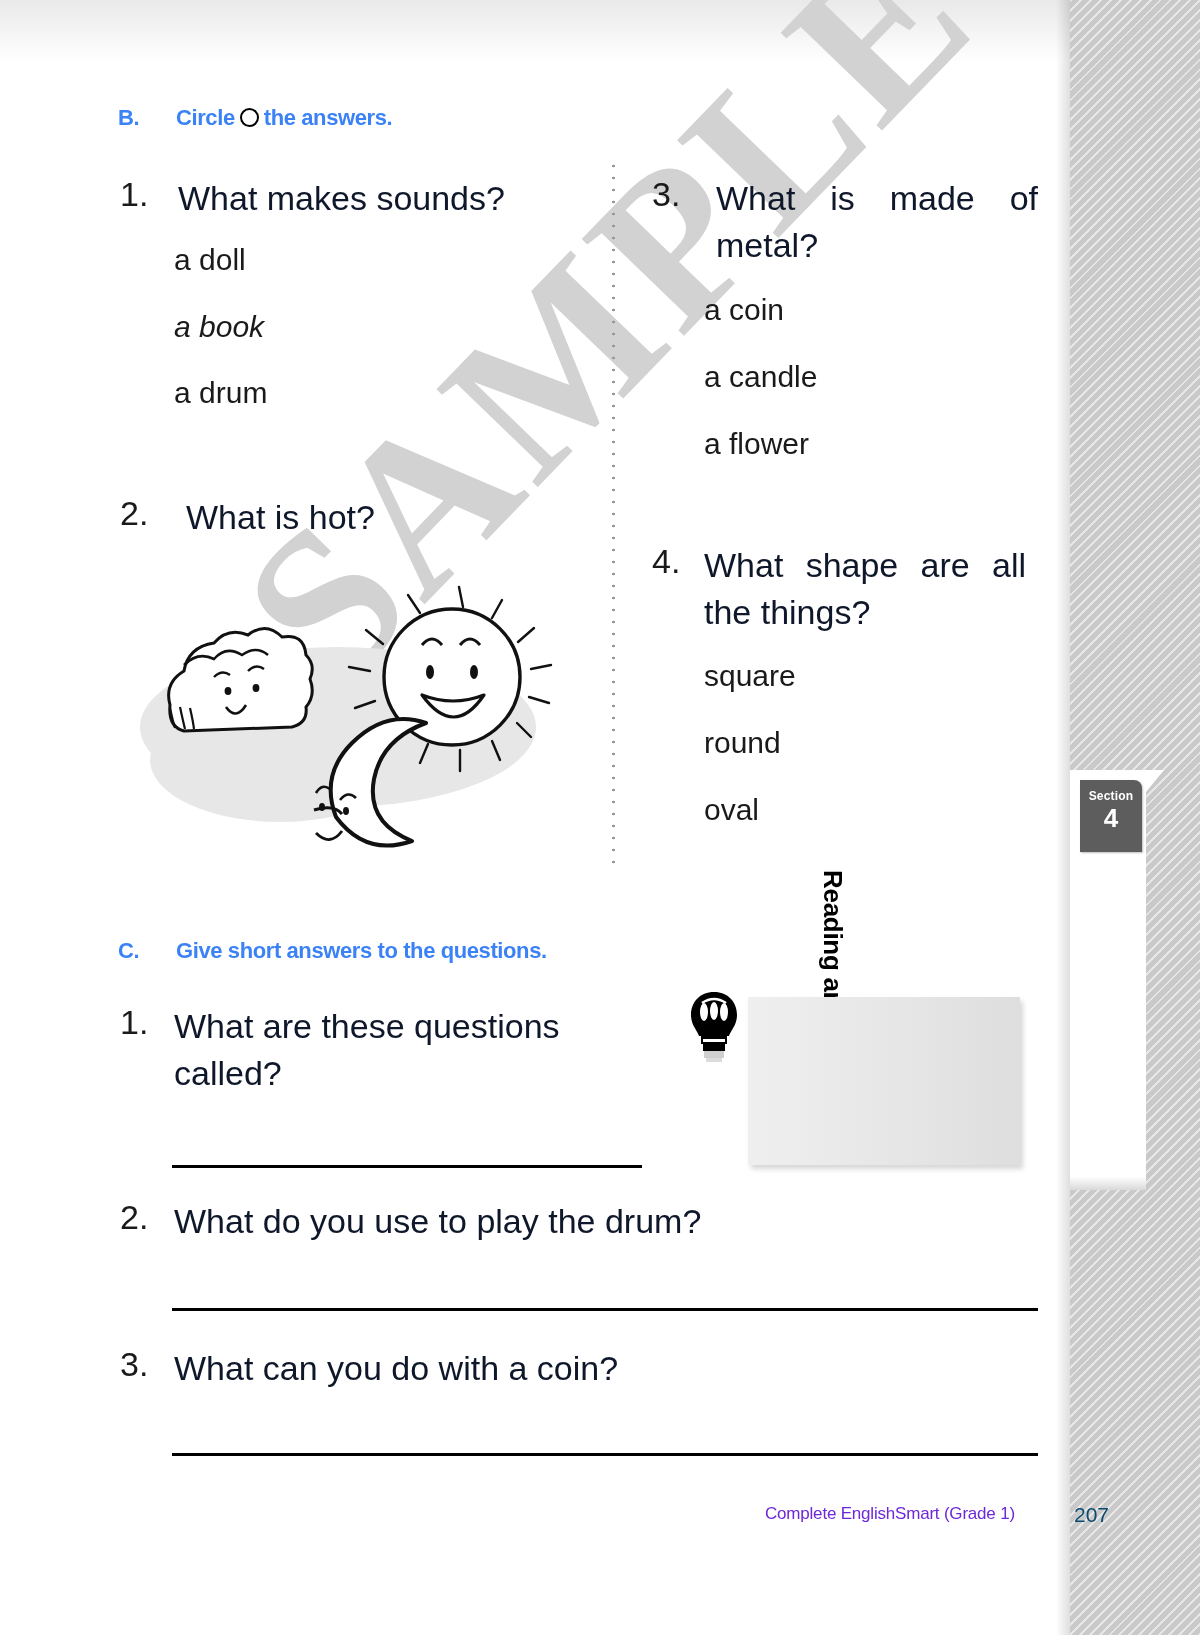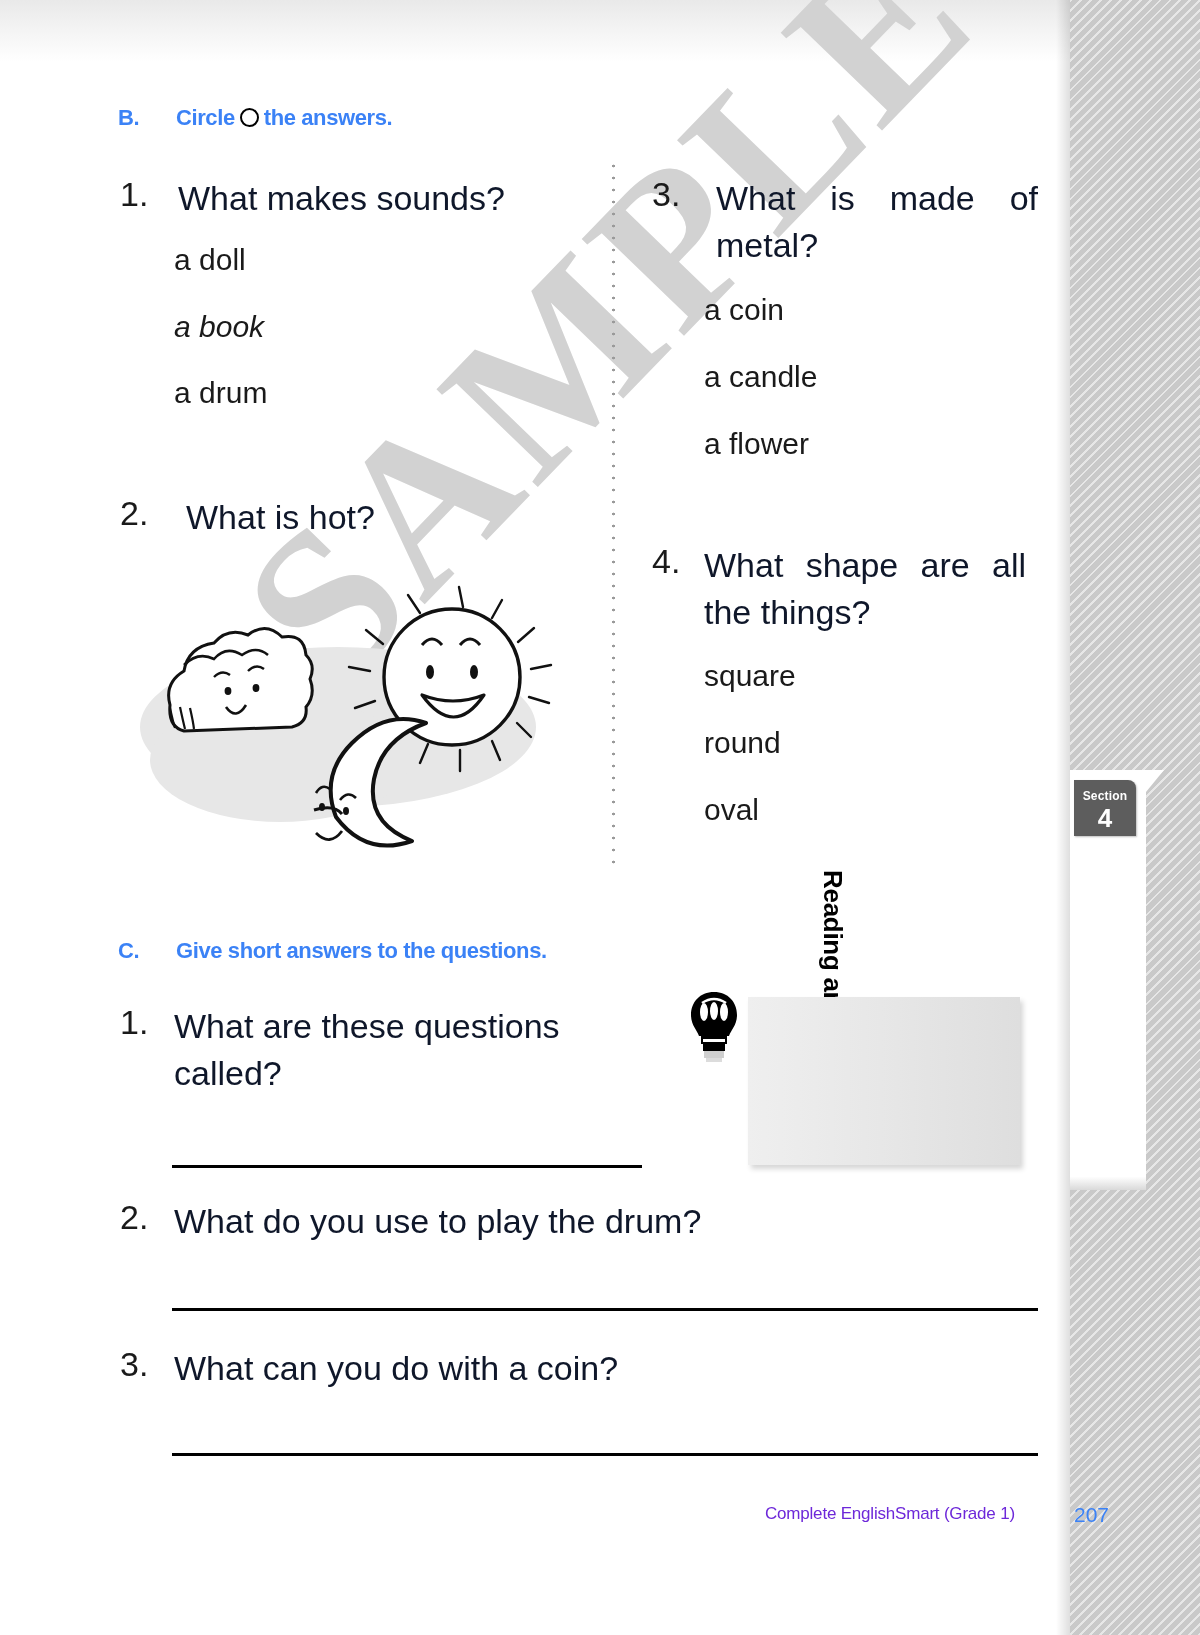--- a/index.html
+++ b/index.html
@@ -70,24 +70,24 @@
     position: absolute;
     right: 54px;
     top: 1160px;
     width: 76px;
     height: 30px;
     background: linear-gradient(to bottom, #ffffff 0%, #ffffff 55%, #d9d9d9 100%);
   }
 
   .section-tab {
     position: absolute;
-    right: 64px;
+    right: 58px;
     top: 780px;
     width: 62px;
-    height: 56px;
+    height: 72px;
     background: #5d5d5d;
     border-radius: 0 8px 0 0;
     color: #ffffff;
     text-align: center;
     box-shadow: 1px 1px 2px rgba(0,0,0,0.25);
   }
   .section-tab .sec-word {
     display: block;
     font-size: 12px;
     font-weight: bold;
@@ -260,21 +260,21 @@
     color: #6d28d9;
     letter-spacing: -0.2px;
     white-space: nowrap;
   }
   .pagenum {
     position: absolute;
     left: 1074px;
     top: 1503px;
     font-family: "Liberation Sans", sans-serif;
     font-size: 21px;
-    color: #3b82f6;
+    color: #0c4a6e;
     font-weight: normal;
     z-index: 4;
   }
 </style>
 </head>
 <body>
 
 <div id="page">
 
   <div class="top-strip"></div>

